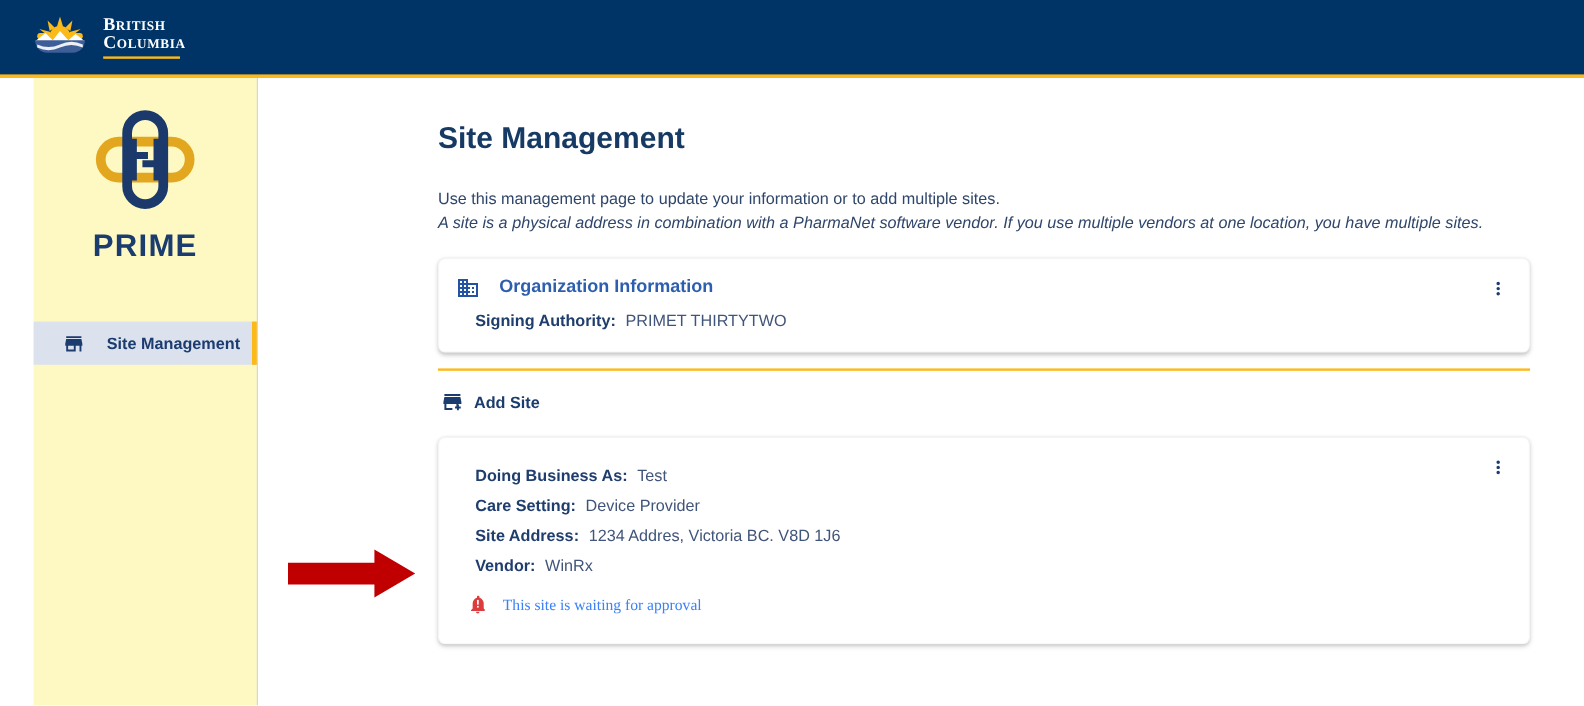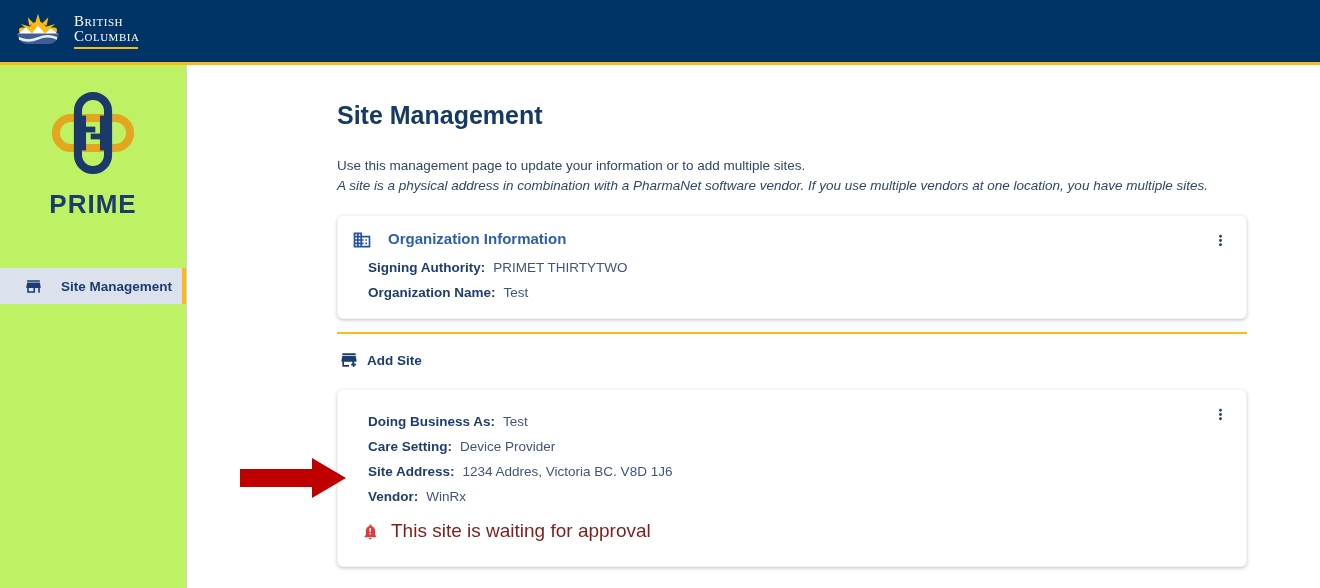--- a/index.html
+++ b/index.html
@@ -1,30 +1,30 @@
 <!DOCTYPE html>
 <html><head>
 <meta charset="utf-8">
 <style>
   * { margin:0; padding:0; box-sizing:border-box; }
   html,body { width:1320px; height:588px; overflow:hidden; background:#fff;
     font-family:"Liberation Sans", sans-serif; }
 
   
   .header { position:relative; height:65px; background:#003366;
-    border-bottom:3px solid #fcba19; display:flex; padding-left:12px; }
+    border-bottom:3px solid #fcba19; display:flex; padding-left:24px;font-weight:bold; }
   .bc-logo { display:flex; align-items:center; gap:10px; }
   .bc-logo svg { display:block; }
   .bc-wordmark { color:#ffffff; font-family:"Liberation Serif", serif;
     font-variant:small-caps; font-size:15px; line-height:15px; letter-spacing:0.5px; }
   .bc-underline { width:64px; height:2px; background:#fcba19; margin-top:3px; }
 
   
   .layout { display:flex; height:523px; }
-  .sidebar { position:relative; width:187px; border-right:1px solid #d6d6d6; background:#bef264; flex:none; }
+  .sidebar { position:relative; width:187px; border-right:1px solid #d6d6d6; background:#fef9c3; flex:none;margin-left:28px; }
   .brand { margin-top:24px; display:flex; flex-direction:column; align-items:center; }
   .brand-name { margin-top:12px; color:#1b3c6e; font-size:26px; font-weight:bold; letter-spacing:1px; }
   .nav-item { position:relative; margin-top:48px; height:36px; display:flex; align-items:center;
     gap:18px; padding-left:24px; cursor:pointer; }
   .nav-item.active { background:#dbe2ee; border-right:4px solid #fcba19; }
   .nav-item .label { color:#1c3c70; font-size:13.5px; font-weight:bold; }
 
   
   .content { flex:1; position:relative; }
   .content-inner { width:910px; margin-left:150px; }
@@ -47,21 +47,21 @@
 
   .gold-divider { margin-top:13px; height:2px; background:#fcba19; }
 
   .add-site-row { margin-top:12px; display:flex; justify-content:flex-start; }
   .add-site-btn { display:flex; align-items:center; gap:8px; background:none; border:none;
     cursor:pointer; padding:4px 2px; }
   .add-site-btn .label { color:#1b3c6e; font-size:13.5px; font-weight:bold; }
 
   .site-card { margin-top:15px; padding-bottom:24px; }
   .warning-row { margin-top:16px; margin-left:12px; display:flex; align-items:center; gap:12px; }
-  .warning-text { color:#7f1d1d; font-size:19px; }
+  .warning-text { color:#3b82f6; font-size:13px;font-family:Liberation Serif, serif; }
 
   
   .anno-arrow { position:absolute; left:238px; top:456px; width:110px; height:44px; pointer-events:none; }
 
   .icon { display:inline-flex; flex:none; }
 </style>
 </head>
 <body>
 
 <div class="header">
@@ -139,23 +139,20 @@
           <span class="icon">
             <svg width="20" height="20" viewBox="0 0 24 24" fill="#2453a1">
               <path d="M12 7V3H2v18h20V7H12zM6 19H4v-2h2v2zm0-4H4v-2h2v2zm0-4H4V9h2v2zm0-4H4V5h2v2zm4 12H8v-2h2v2zm0-4H8v-2h2v2zm0-4H8V9h2v2zm0-4H8V5h2v2zm10 12h-8v-2h2v-2h-2v-2h2v-2h-2V9h8v10zm-2-8h-2v2h2v-2zm0 4h-2v2h2v-2z"></path>
             </svg>
           </span>
           <span class="card-title">Organization Information</span>
         </div>
         <div class="field-row">
           <span class="field-label">Signing Authority:</span><span class="field-value">PRIMET THIRTYTWO</span>
         </div>
-        <div class="field-row">
-          <span class="field-label">Organization Name:</span><span class="field-value">Test</span>
-        </div>
       </div>
 
       <div class="gold-divider"></div>
 
       <div class="add-site-row">
         <button class="add-site-btn">
           <span class="icon">
             <svg width="20" height="20" viewBox="0 0 24 24" fill="#1b3c6e">
               <path d="M20 4H4v2h16V4zm1 10v-2l-1-5H4l-1 5v2h1v6h8v-6h4v3h2v-3h1zm-9 4H6v-4h6v4z"></path>
               <path d="M19 17h2v2h2v2h-2v2h-2v-2h-2v-2h2z" transform="translate(-1.5,-1.5) scale(0.95)"></path>

